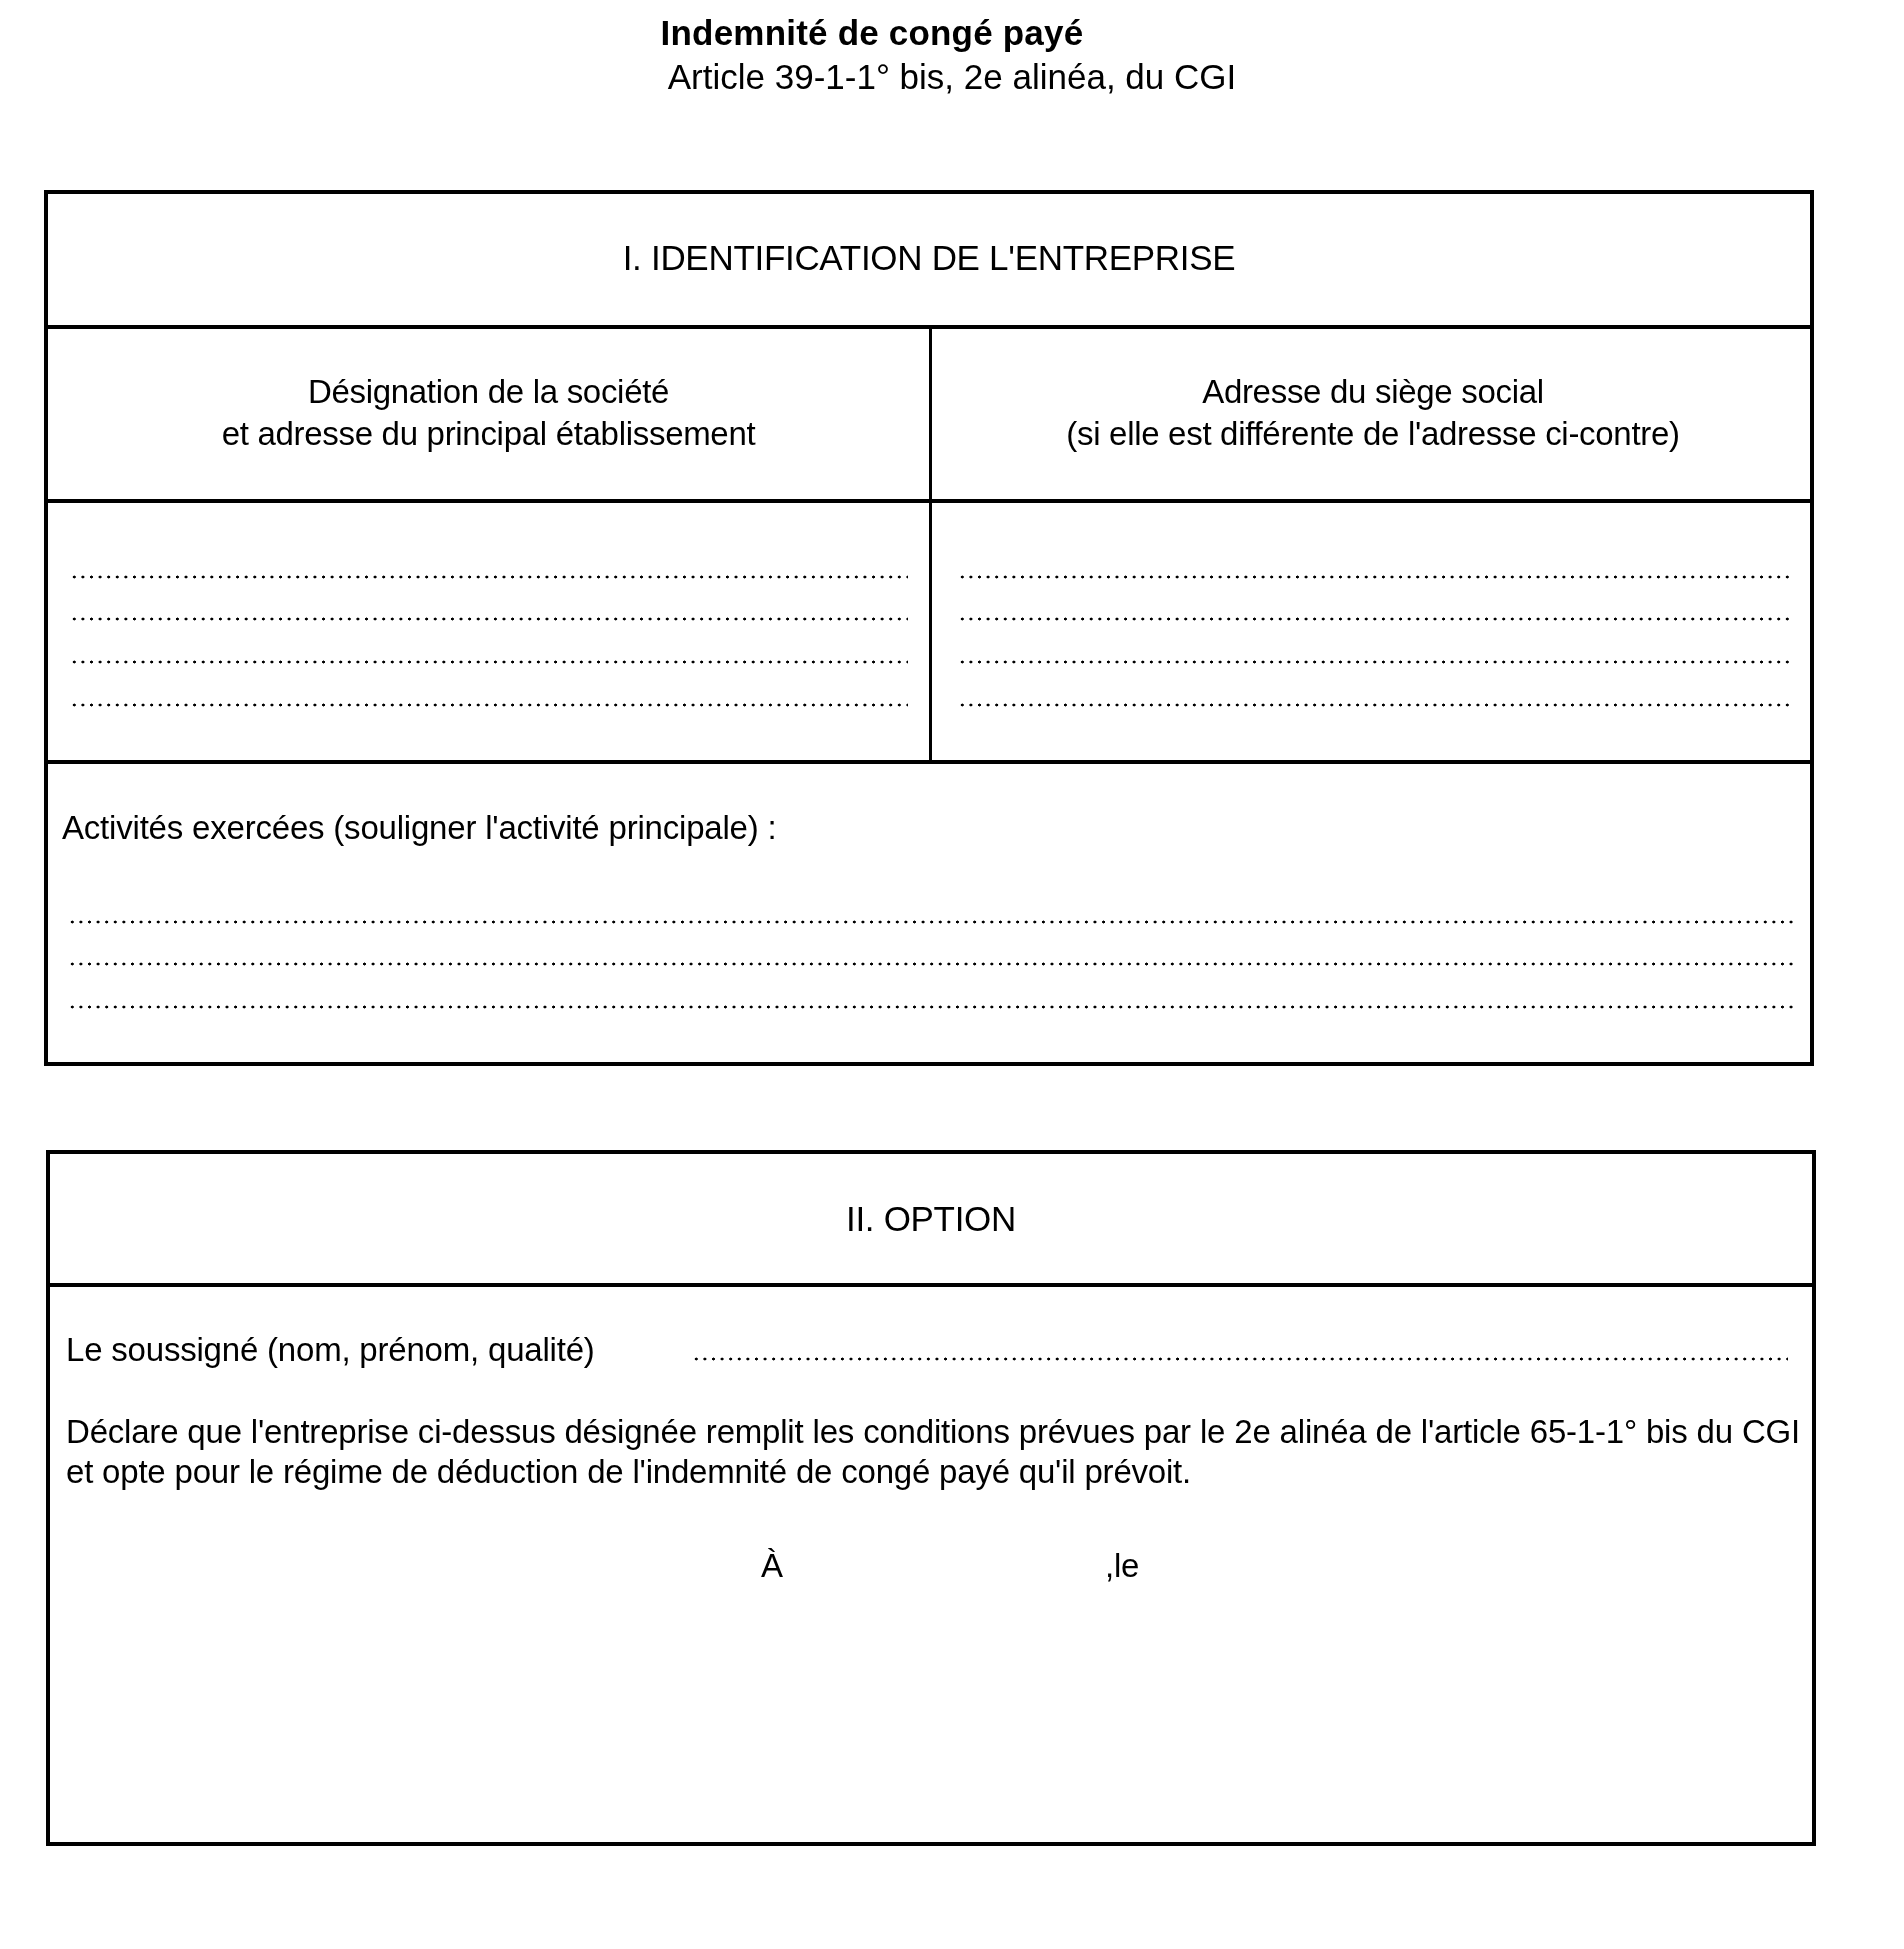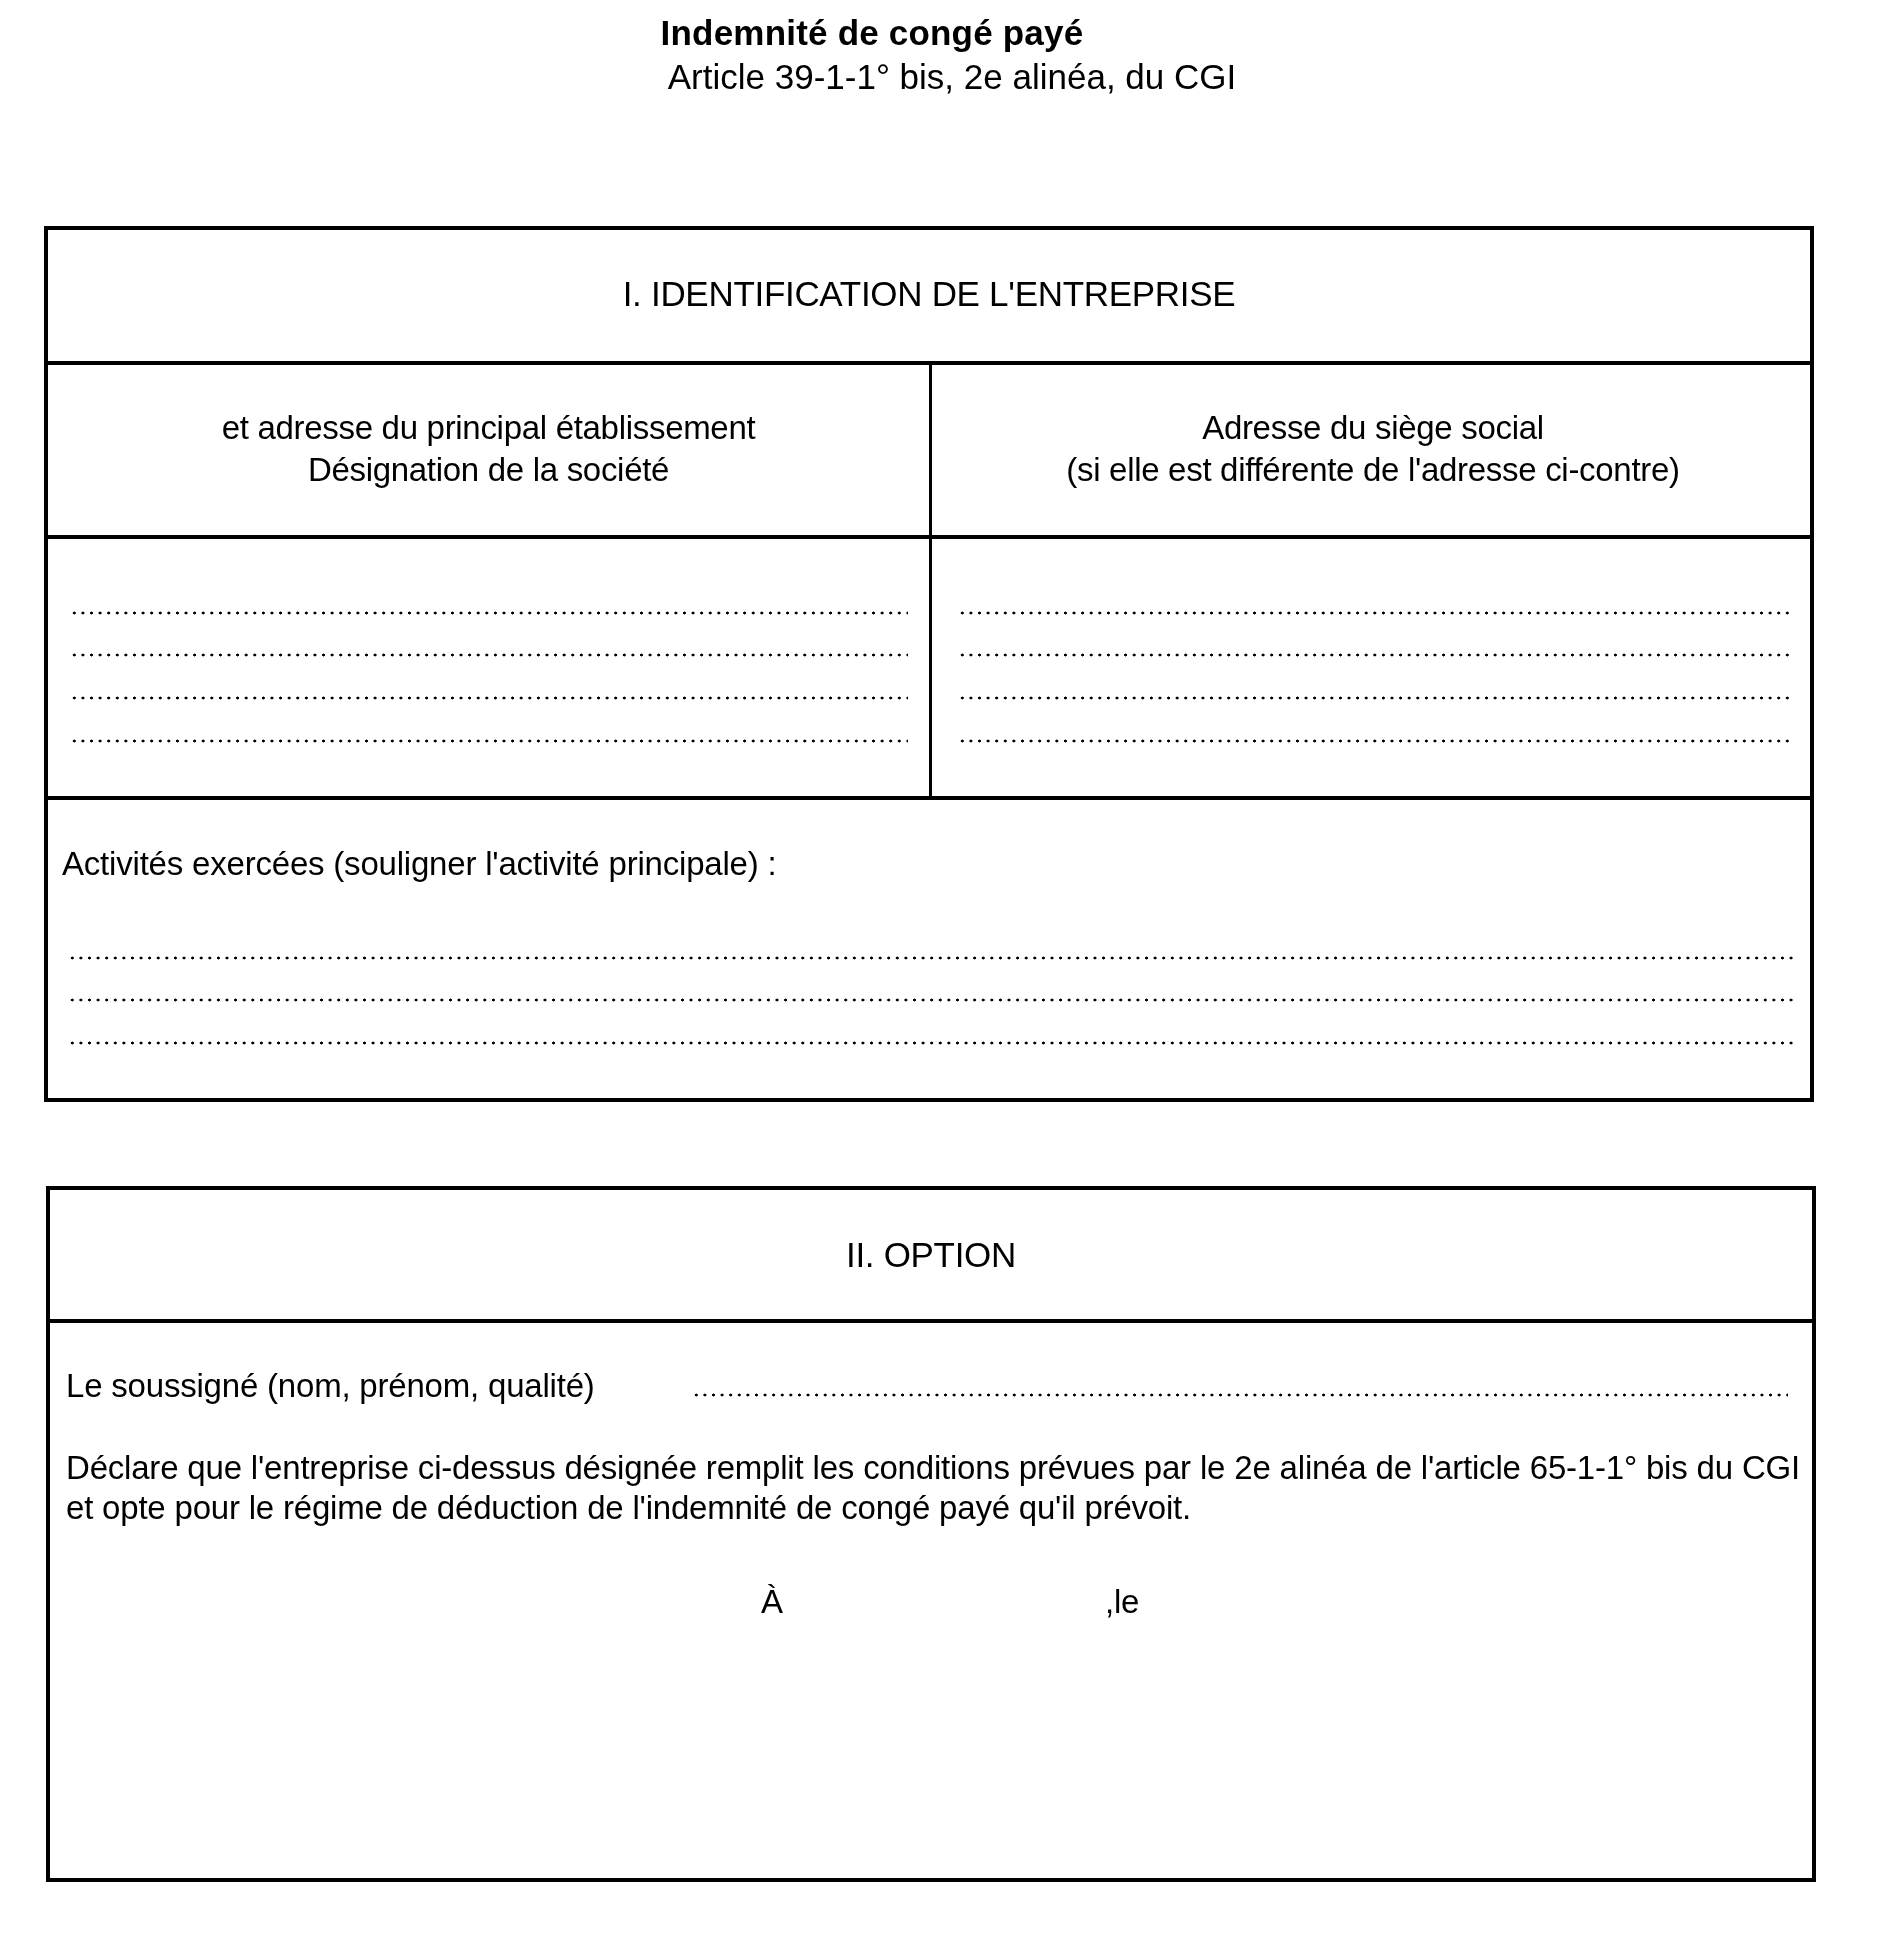--- a/index.html
+++ b/index.html
@@ -10,21 +10,21 @@
   .abs { position: absolute; }
   .title {
     left: 0; width: 1744px; text-align: center; top: 12px;
     font-size: 35px; font-weight: bold; line-height: 42px; letter-spacing: 0.2px;
   }
   .subtitle {
     left: 0; width: 1904px; text-align: center; top: 56px;
     font-size: 35px; line-height: 42px;
   }
   .box {
-    border: 4px solid #000; box-sizing: border-box; position: absolute; margin-top: 36px;
+    border: 4px solid #000; box-sizing: border-box; position: absolute;
   }
   .hline { position: absolute; left: 0; right: 0; height: 4px; background: #000; }
   .vline { position: absolute; top: 0; bottom: 0; width: 3px; background: #000; }
   .section-head {
     position: absolute; left: 0; right: 0; text-align: center;
     font-size: 35px; line-height: 42px; letter-spacing: -0.3px;
   }
   .col-head {
     position: absolute; text-align: center; font-size: 33px; line-height: 42px; letter-spacing: -0.3px;
   }
@@ -47,22 +47,22 @@
 <div class="abs title">Indemnité de congé payé</div>
 <div class="abs subtitle">Article 39-1-1° bis, 2e alinéa, du CGI</div>
 
 <div class="box" style="left:44px; top:190px; width:1770px; height:876px;">
   <div class="section-head" style="top:43px;">I. IDENTIFICATION DE L'ENTREPRISE</div>
   <div class="hline" style="top:131px;"></div>
 
   <div class="vline" style="left:881px; top:131px; bottom:auto; height:439px;"></div>
 
   <div class="col-head" style="left:0; width:881px; top:177px;">
+    <div>Désignation de la société</div>
     <div>et adresse du principal établissement</div>
-    <div>Désignation de la société</div>
   </div>
   <div class="col-head" style="left:884px; width:882px; top:177px;">
     <div>Adresse du siège social</div>
     <div>(si elle est différente de l'adresse ci-contre)</div>
   </div>
 
   <div class="hline" style="top:305px;"></div>
 
   <div class="dots" style="left:22px; width:838px; top:381px;"></div>
   <div class="dots" style="left:22px; width:838px; top:423px;"></div>

